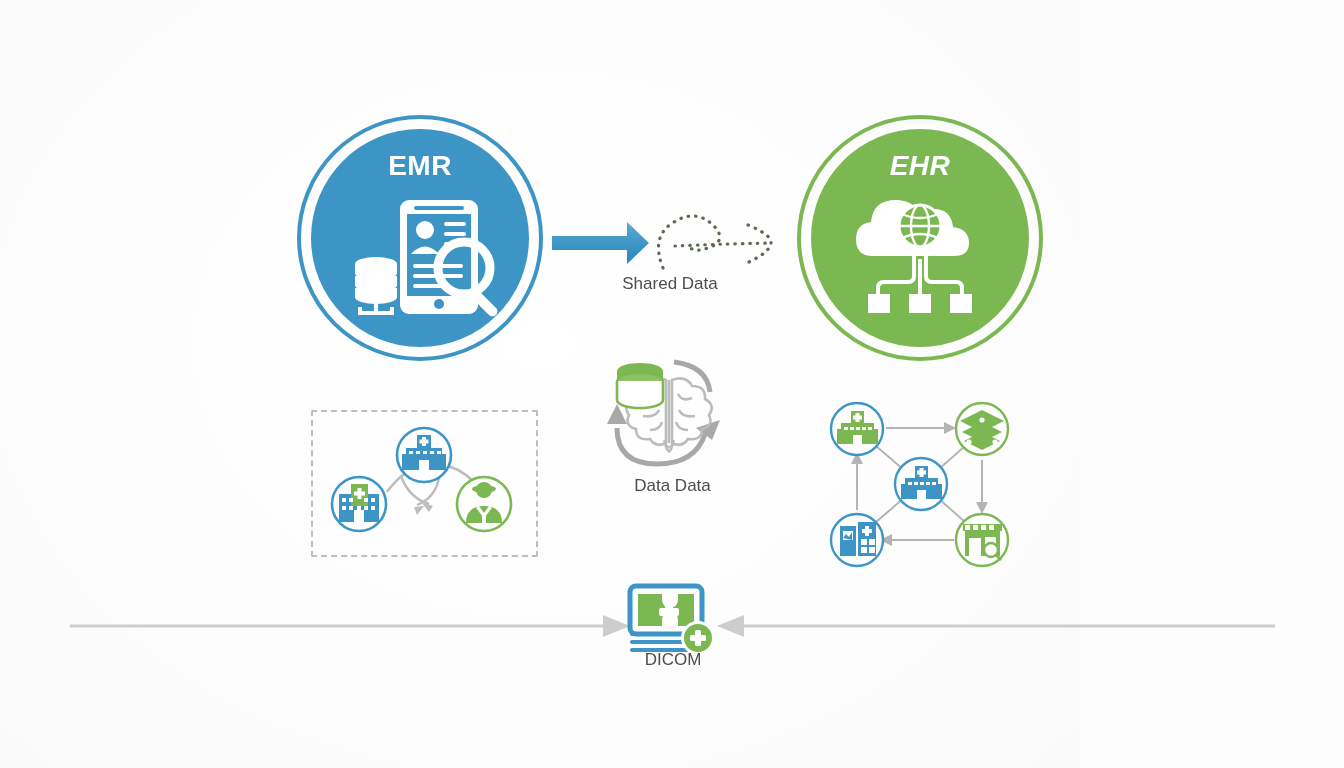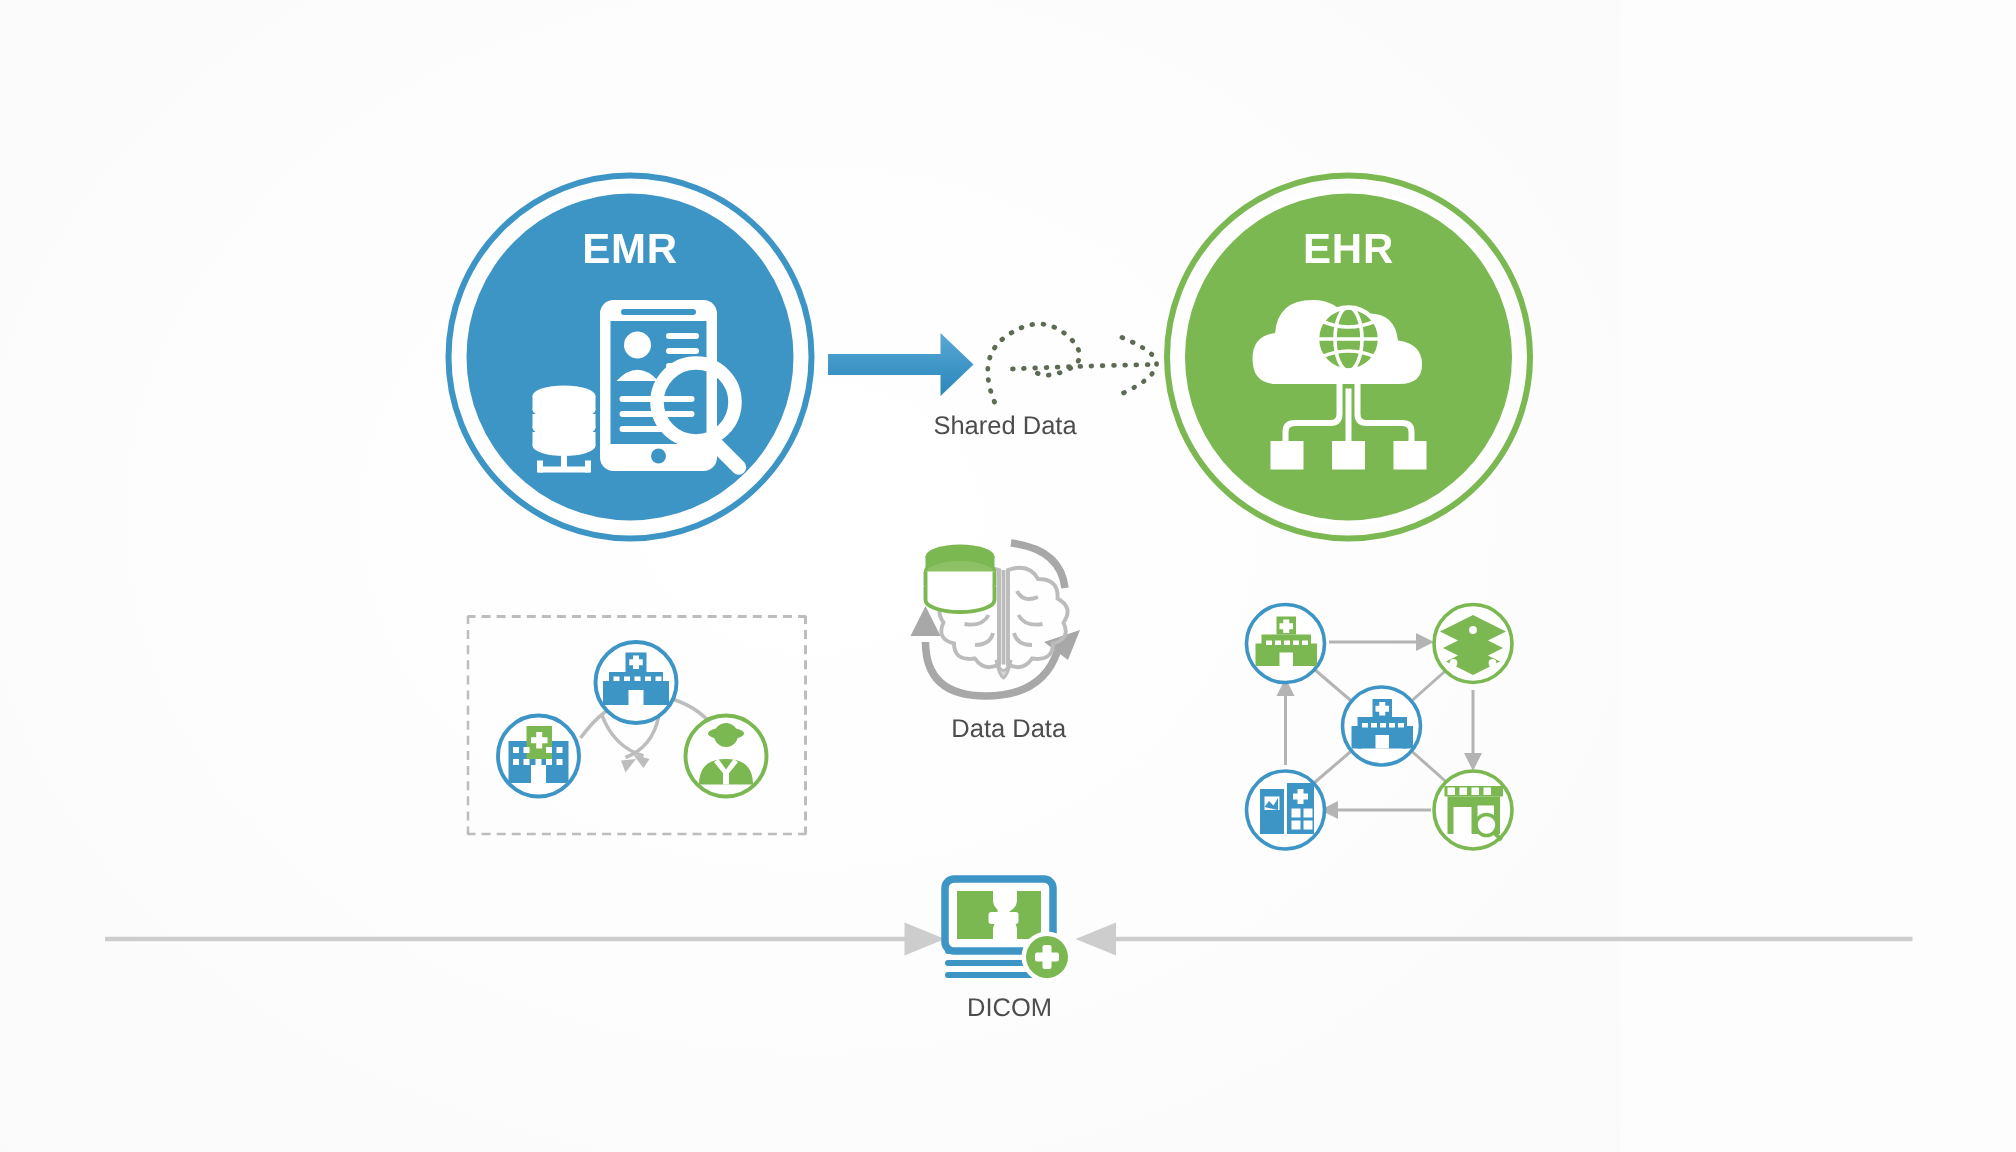--- a/index.html
+++ b/index.html
@@ -75,21 +75,21 @@
         <ellipse cx="80" cy="183" rx="21" ry="7"></ellipse>
         <rect x="78" y="190" width="4" height="9"></rect>
         <rect x="62" y="197" width="36" height="4" rx="2"></rect>
         <rect x="62" y="193" width="4" height="8"></rect>
         <rect x="94" y="193" width="4" height="8"></rect>
       </g>
     </svg>
     <div class="circle-label" style="top:36px;font-size:28px;">EMR</div>
   </div>
 
-  <div class="abs" style="left:775px;top:114px;width:248px;height:248px;">
+  <div class="abs" style="left:796px;top:114px;width:248px;height:248px;font-style:italic;">
     <svg width="248" height="248" viewBox="0 0 248 248">
       <circle cx="124" cy="124" r="121" fill="none" stroke="#7bb851" stroke-width="4"></circle>
       <circle cx="124" cy="124" r="112" fill="#ffffff"></circle>
       <circle cx="124" cy="124" r="109" fill="#7bb851"></circle>
 
       <g fill="#ffffff">
         <path d="M76 142 q-16 0 -16 -17 q0 -15 15 -17 q2 -22 25 -22 q17 0 24 14 q6 -5 14 -5 q17 0 19 18 q16 2 16 16 q0 13 -15 13 z"></path>
       </g>
 
       <g>
@@ -396,16 +396,16 @@
         <rect x="41" y="28" width="20" height="8" rx="2"></rect>
       </g>
 
       <circle cx="80" cy="58" r="17" fill="#ffffff"></circle>
       <circle cx="80" cy="58" r="14" fill="#7bb851"></circle>
       <g fill="#ffffff">
         <rect x="77" y="50" width="6" height="16" rx="1.5"></rect>
         <rect x="72" y="55" width="16" height="6" rx="1.5"></rect>
       </g>
     </svg>
-    <div class="caption" style="left:-45px;top:82px;width:200px;">DICOM</div>
+    <div class="caption" style="left:-45px;top:70px;width:200px;">DICOM</div>
   </div>
 
 </div>
 
 </body></html>

